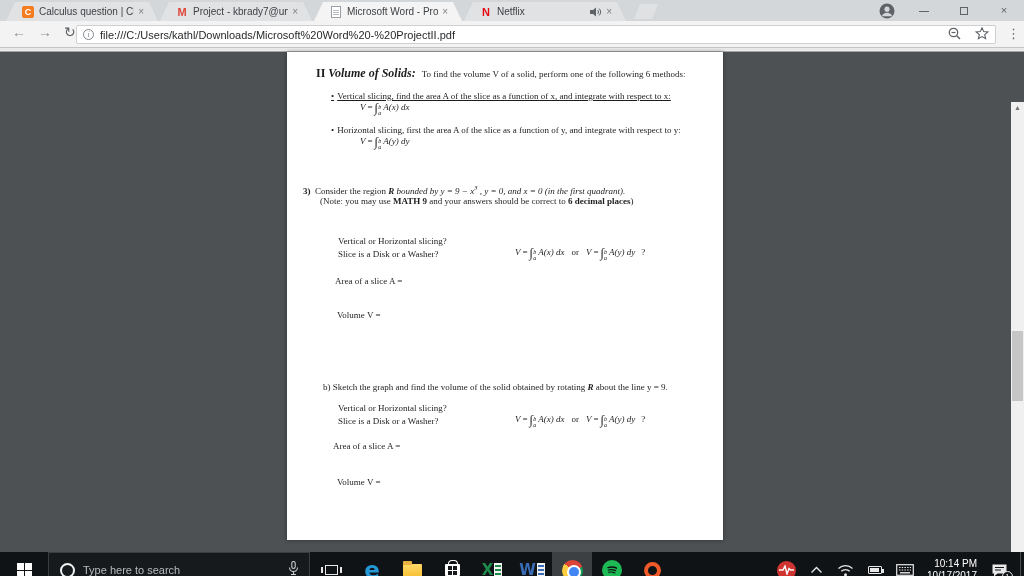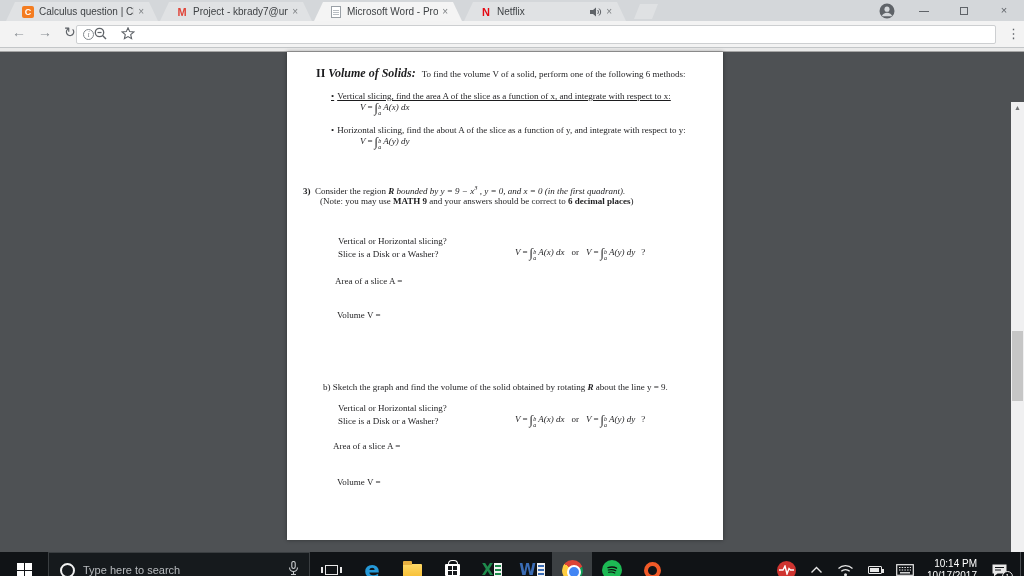--- a/index.html
+++ b/index.html
@@ -160,20 +160,21 @@
       <span class="wc">×</span>
     </div>
   </div>
 
   <div id="toolbar">
     <span class="navbtn" style="left:12px;">←</span>
     <span class="navbtn" style="left:38px;">→</span>
     <span class="navbtn" style="left:64px;color:#5f6368;">↻</span>
     <div id="url-box">
       <span id="info-icon">i</span>
+      <span id="url-text">file:///C:/Users/kathl/Downloads/Microsoft%20Word%20-%20ProjectII.pdf</span>
       <span style="margin-right:14px;">
         <svg width="13" height="13" viewBox="0 0 13 13">
             <circle cx="5.5" cy="5.5" r="4.2" fill="none" stroke="#5f6368" stroke-width="1.3"></circle>
             <line x1="3.5" y1="5.5" x2="7.5" y2="5.5" stroke="#5f6368" stroke-width="1.2"></line>
             <line x1="8.8" y1="8.8" x2="12" y2="12" stroke="#5f6368" stroke-width="1.4"></line>
           </svg>
       </span>
       <span>
         <svg width="14" height="13" viewBox="0 0 14 13">
             <path d="M7 0.8 L8.7 4.6 L12.8 5 L9.7 7.7 L10.6 11.7 L7 9.6 L3.4 11.7 L4.3 7.7 L1.2 5 L5.3 4.6 Z" fill="none" stroke="#5f6368" stroke-width="1.1"></path>
@@ -198,21 +199,21 @@
         <span class="bullet-dot">•</span><span>Vertical slicing, find the area A of the slice as a function of x, and integrate with respect to x:</span>
       </div>
       <div class="line fml" style="left:73px;top:48px;">
         <span>V</span><span class="feq">=</span><span class="fint">∫</span><span class="flims">
             <span>b</span>
             <span>a</span>
           </span><span>A(x) dx</span>
       </div>
 
       <div class="line" style="left:44px;top:73px;">
-        <span class="bullet-dot">•</span><span>Horizontal slicing, find the about A of the slice as a function of y, and integrate with respect to y:</span>
+        <span class="bullet-dot">•</span><span>Horizontal slicing, first the area A of the slice as a function of y, and integrate with respect to y:</span>
       </div>
       <div class="line fml" style="left:73px;top:82px;">
         <span>V</span><span class="feq">=</span><span class="fint">∫</span><span class="flims">
             <span>b</span>
             <span>a</span>
           </span><span>A(y) dy</span>
       </div>
 
       <div class="line" style="left:16px;top:132px;">
         <span class="b">3)</span>&nbsp;&nbsp;<span>Consider the region </span><span class="region">R</span><span class="it"> bounded by  y = 9 − x</span><sup class="exp it">3</sup><span class="it"> , y = 0, and x = 0 (in the first quadrant).</span>

